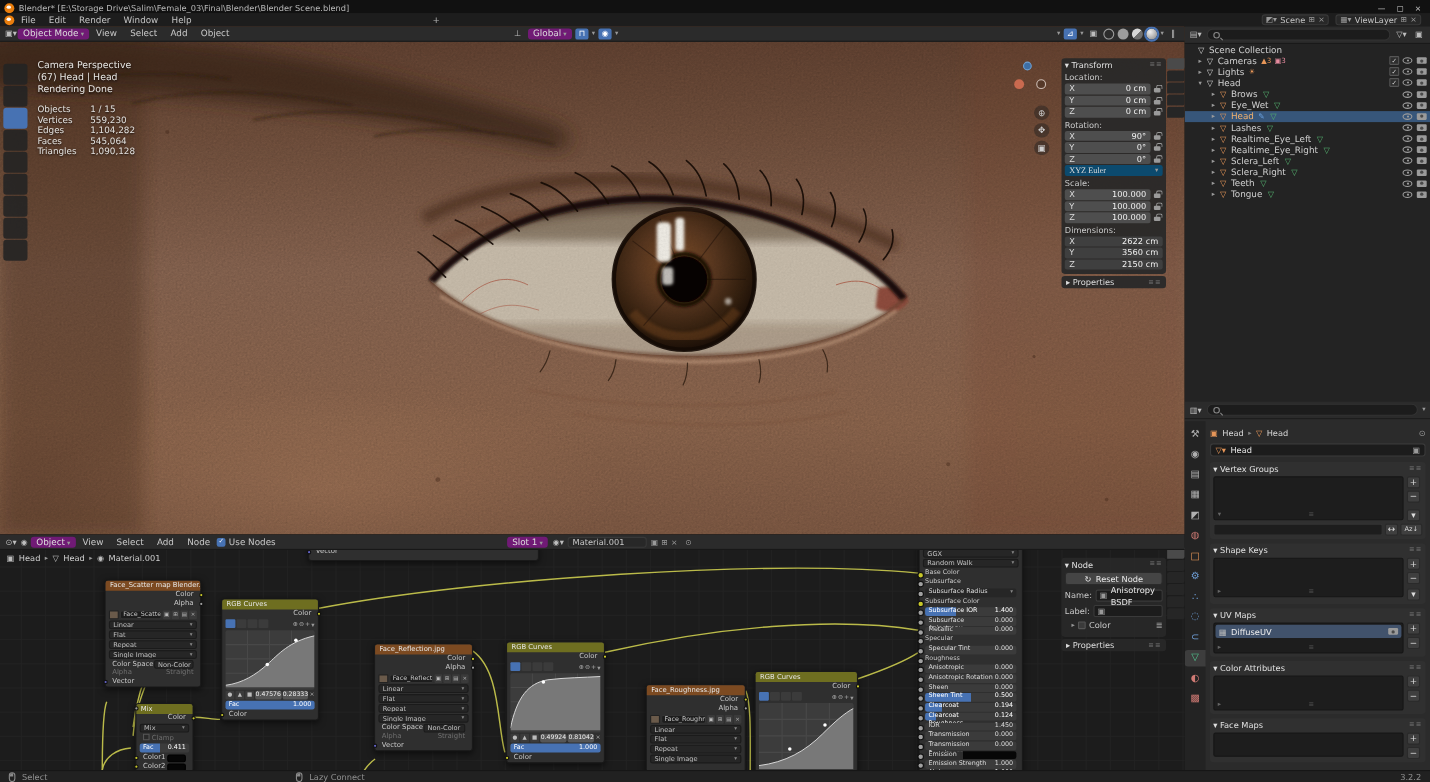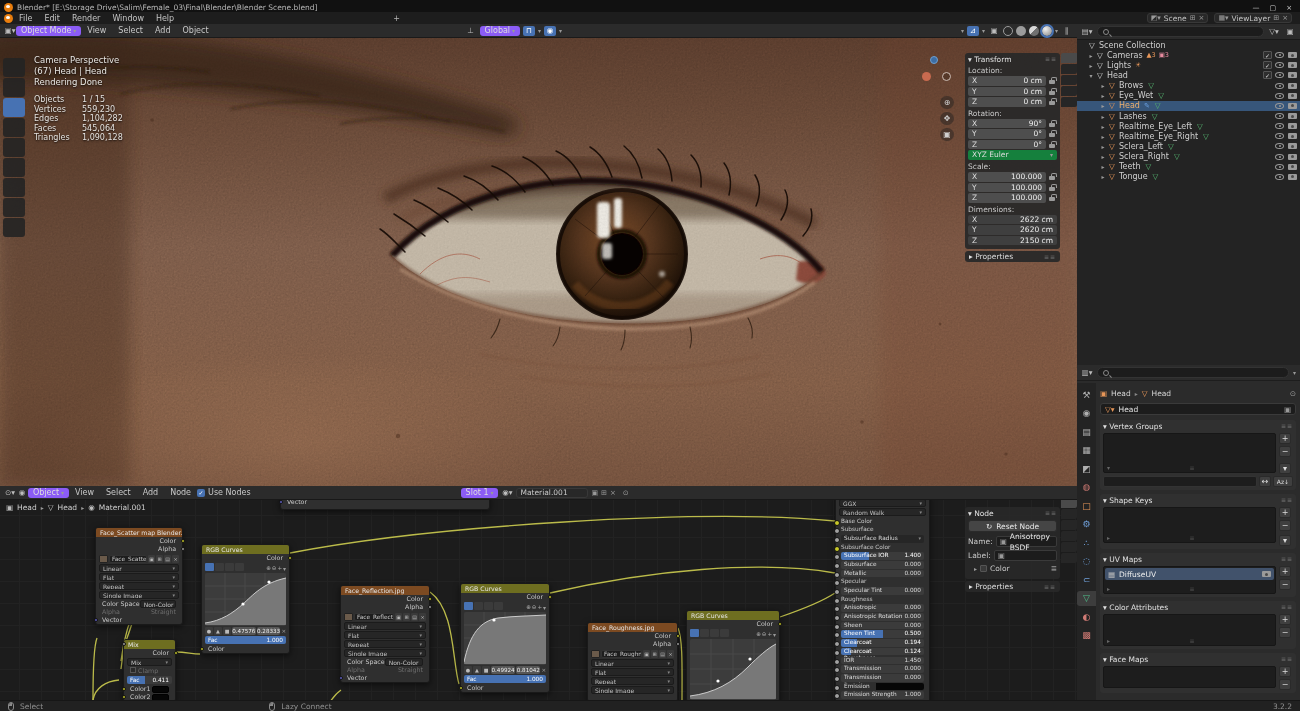--- a/index.html
+++ b/index.html
@@ -24,21 +24,21 @@
   #scenewidgets{margin-left:auto;display:flex;gap:6px;align-items:center;padding-right:4px;}
   .pill{display:flex;align-items:center;background:#282828;border:1px solid #383838;border-radius:3px;
         height:10px;padding:0 3px;gap:3px;font-size:7.5px;}
   .pico{color:#9a9a9a;font-size:7px;}
   
   #viewport{left:0;top:24px;width:1077px;height:462px;overflow:hidden;background:#3a2a20;}
   #vpheader{position:absolute;left:0;top:0;width:1077px;height:14px;background:#2b2b2b;display:flex;
             align-items:center;font-size:8px;z-index:30;padding:0 4px;border-bottom:1px solid #1a1a1a;}
   #vptools{position:absolute;left:0;top:14px;width:1077px;height:14px;background:rgba(30,30,30,.55);
            display:flex;align-items:center;font-size:7.5px;z-index:25;padding:0 8px;gap:4px;color:#d5d5d5;}
-  .dd{background:#8b5cf6;border-radius:3px;padding:0 5px;height:10px;line-height:10px;color:#ddd;}
+  .dd{background:#701a75;border-radius:3px;padding:0 5px;height:10px;line-height:10px;color:#ddd;}
   .dd::after{content:" ▾";font-size:6px;color:#999;}
   .hgrp{display:flex;align-items:center;gap:3px;}
   .hicon{width:12px;height:10px;border-radius:2px;text-align:center;line-height:10px;font-size:7.5px;color:#bdbdbd;}
   .hicon.onb{background:#4772b3;color:#fff;}
   .shadeball{width:10px;height:10px;border-radius:50%;background:#9c9c9c;display:inline-block;}
   .shadeball.w{background:transparent;border:1px solid #9c9c9c;}
   .shadeball.m{background:linear-gradient(135deg,#d8d8d8 50%,#707070 50%);}
   .shadeball.rnd{background:radial-gradient(circle at 35% 30%,#f0f0f0,#808080);outline:2px solid #4772b3;}
   
   #vtoolbar{position:absolute;left:3px;top:34px;width:24px;z-index:20;display:flex;flex-direction:column;gap:1px;}
@@ -63,21 +63,21 @@
   .grip{float:right;color:#777;font-size:6px;letter-spacing:1px;}
   .nplabel{color:#c9c9c9;margin:2px 0 1px;}
   .trow{display:flex;align-items:center;margin-bottom:1px;}
   .tfield{flex:1;display:flex;background:#4e4e4e;border-radius:2px;height:9.5px;line-height:9.5px;padding:0 4px;color:#f0f0f0;}
   .tax{color:#dcdcdc;}
   .tval{margin-left:auto;}
   .tlock{width:8px;height:7px;margin-left:3px;position:relative;}
   .tlock::before{content:"";position:absolute;left:1.5px;top:0;width:4px;height:3px;border:1px solid #9a9a9a;
                  border-bottom:none;border-radius:2px 2px 0 0;}
   .tlock::after{content:"";position:absolute;left:0;top:3px;width:6px;height:4px;background:#9a9a9a;border-radius:1px;}
-  .npdd{background:#15803d;border-radius:2px;height:10px;line-height:10px;padding:0 4px;color:#ddd;margin:1px 0 2px;}
+  .npdd{background:#0c4a6e;border-radius:2px;height:10px;line-height:10px;padding:0 4px;color:#ddd;margin:1px 0 2px;font-family:Liberation Serif, serif;}
   .npdd::after{content:"▾";float:right;color:#999;font-size:6px;}
   .collbar{background:rgba(40,40,40,.94);border-radius:3px;height:11px;line-height:11px;padding:0 4px;color:#ddd;}
   
   .vtabs{position:absolute;width:16px;z-index:22;display:flex;flex-direction:column;gap:1px;}
   .vtab{writing-mode:vertical-rl;transform:rotate(180deg);background:#262626;color:#b5b5b5;font-size:7px;
         padding:5px 1px;border-radius:2px 0 2px 0;text-align:center;}
   .vtab.on{background:#4a4a4a;color:#f0f0f0;}
   
   #outliner{left:1077px;top:24px;width:223px;height:341px;background:#232323;overflow:hidden;}
   #outheader{display:flex;align-items:center;height:16px;background:#2b2b2b;padding:0 4px;gap:4px;border-bottom:1px solid #191919;}
@@ -563,21 +563,21 @@
 
         <div class="trow nodim">
             <span class="tfield" style="background:#3f3f3f;">
                 <span class="tax">X</span>
                 <span class="tval">2622 cm</span>
               </span>
           </div>
             <div class="trow nodim">
             <span class="tfield" style="background:#3f3f3f;">
                 <span class="tax">Y</span>
-                <span class="tval">2620 cm</span>
+                <span class="tval">3560 cm</span>
               </span>
           </div>
             <div class="trow nodim">
             <span class="tfield" style="background:#3f3f3f;">
                 <span class="tax">Z</span>
                 <span class="tval">2150 cm</span>
               </span>
           </div>
           </div>
       </div>

